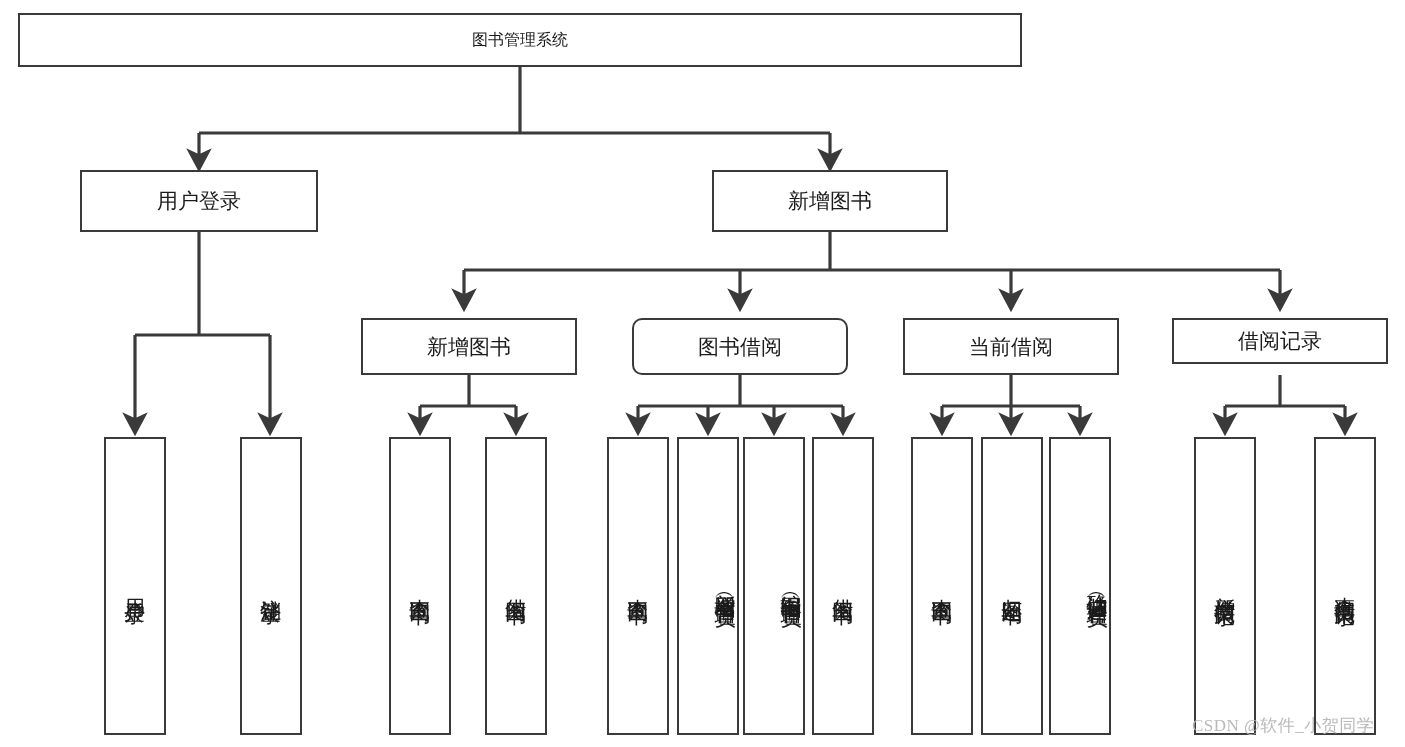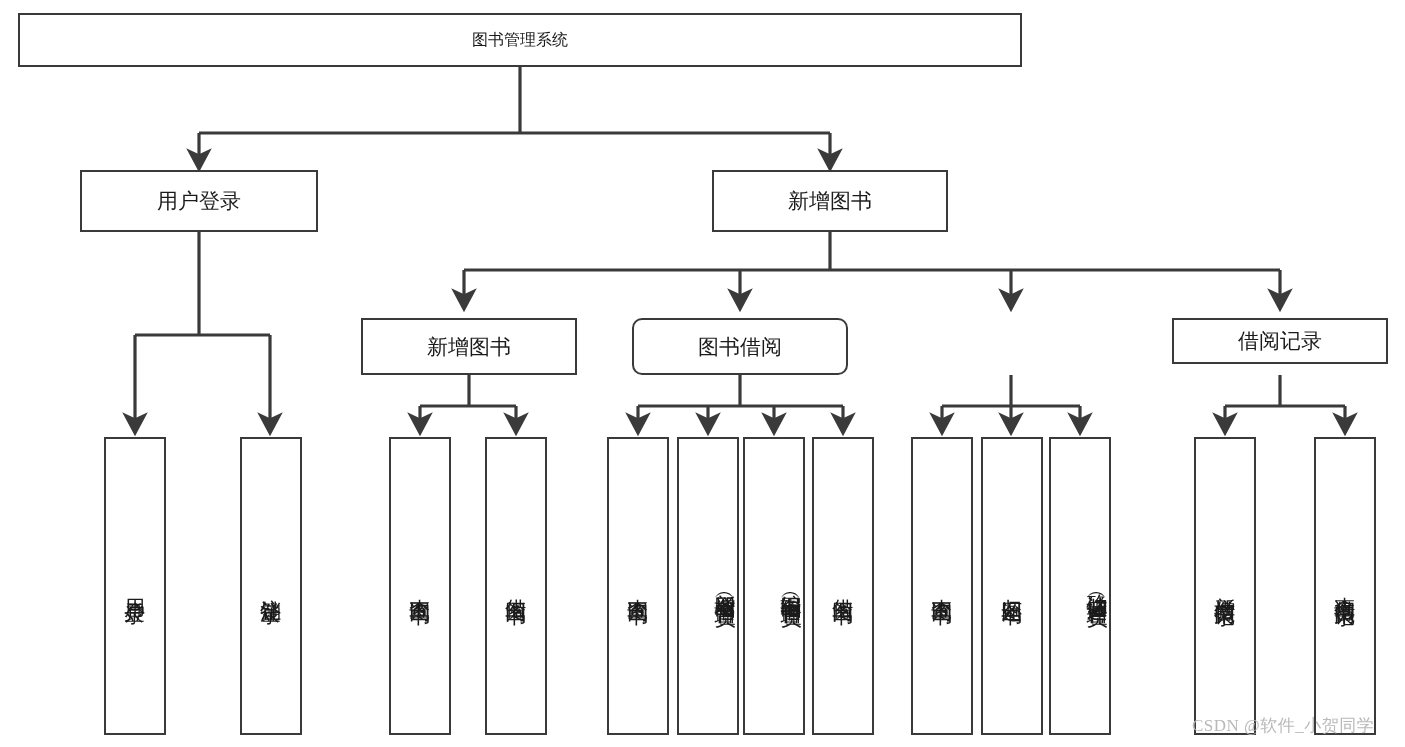--- a/index.html
+++ b/index.html
@@ -125,20 +125,21 @@
     </g>
   </svg>
 
   <div class="node level0" style="left:18px; top:13px; width:1004px; height:54px;">图书管理系统</div>
 
   <div class="node level1" style="left:80px; top:170px; width:238px; height:62px;">用户登录</div>
   <div class="node level1" style="left:712px; top:170px; width:236px; height:62px;">新增图书</div>
 
   <div class="node level2" style="left:361px; top:318px; width:216px; height:57px;">新增图书</div>
   <div class="node level2" style="left:632px; top:318px; width:216px; height:57px;border-radius:10px;">图书借阅</div>
+  <div class="node level2" style="left:903px; top:318px; width:216px; height:57px;">当前借阅</div>
   <div class="node level2" style="left:1172px; top:318px; width:216px; height:46px;">借阅记录</div>
 
   <div class="node leaf centered" style="left:104px; top:437px; width:62px; height:298px;">用户登录</div>
   <div class="node leaf centered" style="left:240px; top:437px; width:62px; height:298px;">注销登录</div>
 
   <div class="node leaf centered" style="left:389px; top:437px; width:62px; height:298px;">查询图书</div>
   <div class="node leaf centered" style="left:485px; top:437px; width:62px; height:298px;">借阅图书</div>
 
   <div class="node leaf centered" style="left:607px; top:437px; width:62px; height:298px;">查询图书</div>
   <div class="node leaf" style="left:677px; top:437px; width:62px; height:298px;">新增图书（管理员）</div>

